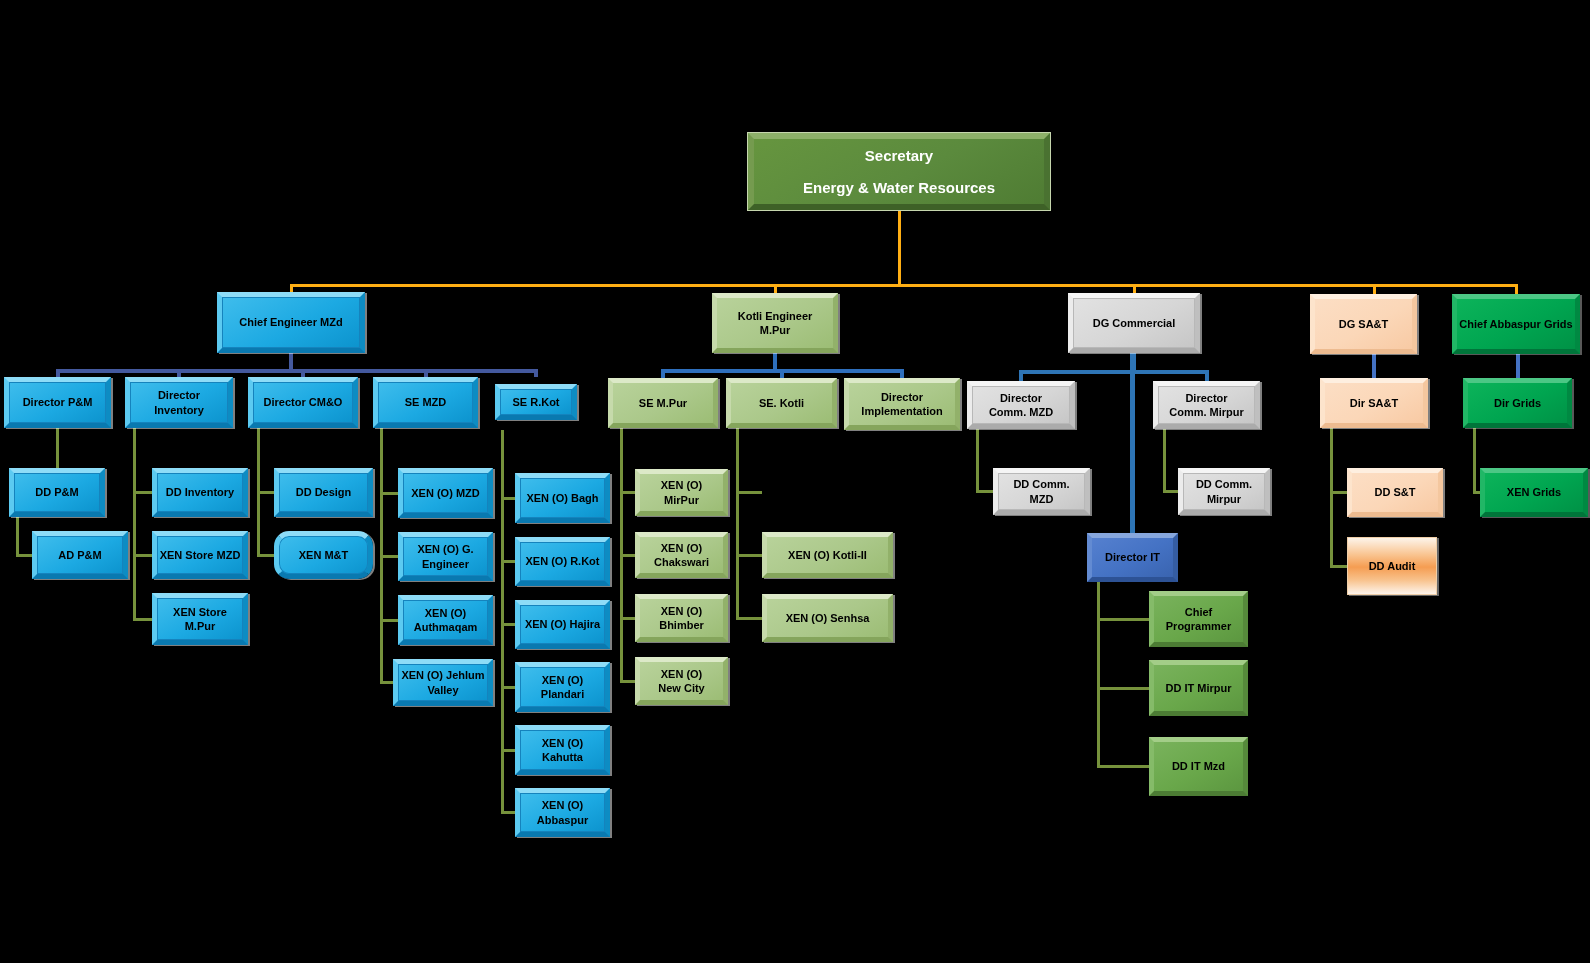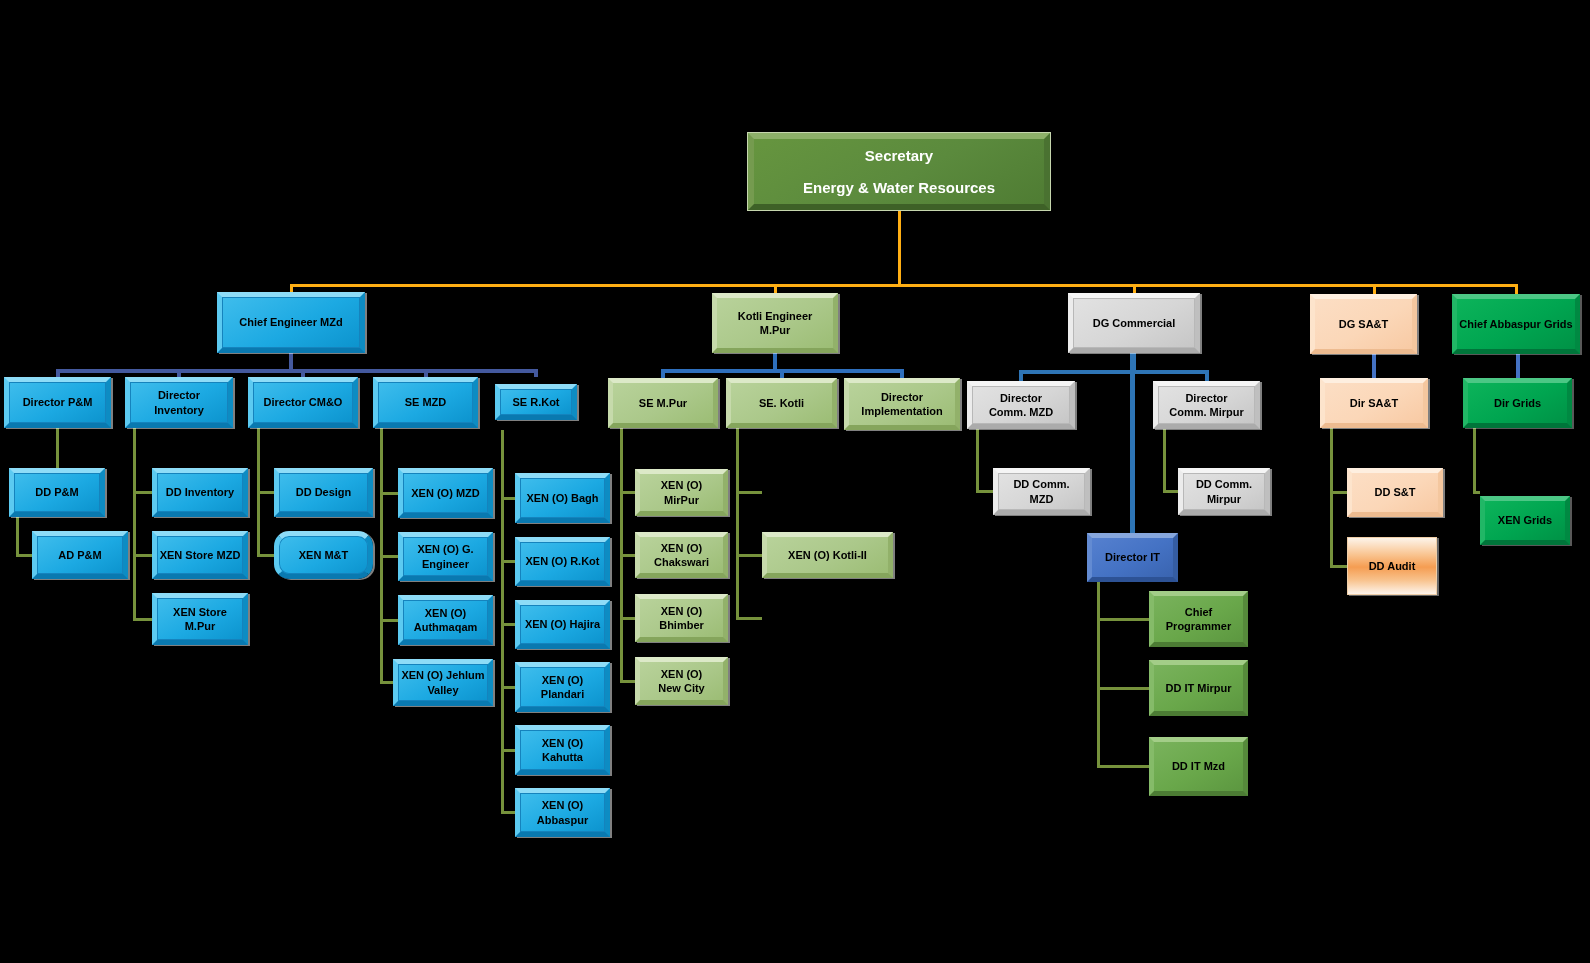--- a/index.html
+++ b/index.html
@@ -202,25 +202,26 @@
 Abbaspur</div>
     <div class="node s-lightgreen" style="left: 635px; top: 469px; width: 93px; height: 47px;">XEN (O)
 MirPur</div>
     <div class="node s-lightgreen" style="left: 635px; top: 532px; width: 93px; height: 46px;">XEN (O)
 Chakswari</div>
     <div class="node s-lightgreen" style="left: 635px; top: 594px; width: 93px; height: 48px;">XEN (O)
 Bhimber</div>
     <div class="node s-lightgreen" style="left: 635px; top: 657px; width: 93px; height: 48px;">XEN (O)
 New City</div>
     <div class="node s-lightgreen" style="left: 762px; top: 532px; width: 131px; height: 46px;">XEN (O) Kotli-II</div>
+    <div class="node s-lightgreen" style="left: 762px; top: 594px; width: 131px; height: 48px;">XEN (O) Senhsa</div>
     <div class="node s-gray" style="left: 993px; top: 468px; width: 97px; height: 47px;">DD Comm.
 MZD</div>
     <div class="node s-gray" style="left: 1178px; top: 468px; width: 92px; height: 47px;">DD Comm.
 Mirpur</div>
     <div class="node s-royalblue" style="left: 1087px; top: 533px; width: 91px; height: 49px;">Director IT</div>
     <div class="node s-midgreen" style="left: 1149px; top: 591px; width: 99px; height: 56px;">Chief
 Programmer</div>
     <div class="node s-midgreen" style="left: 1149px; top: 660px; width: 99px; height: 56px;">DD IT Mirpur</div>
     <div class="node s-midgreen" style="left: 1149px; top: 737px; width: 99px; height: 59px;">DD IT Mzd</div>
     <div class="node s-peach" style="left: 1347px; top: 468px; width: 96px; height: 49px;">DD S&amp;T</div>
     <div class="node s-audit" style="left: 1347px; top: 537px; width: 90px; height: 58px;">DD Audit</div>
-    <div class="node s-green" style="left: 1480px; top: 468px; width: 90px; height: 49px; margin-top: 28px;">XEN Grids</div>
+    <div class="node s-green" style="left: 1480px; top: 468px; width: 108px; height: 49px;">XEN Grids</div>
   </div>
 
 </body></html>

